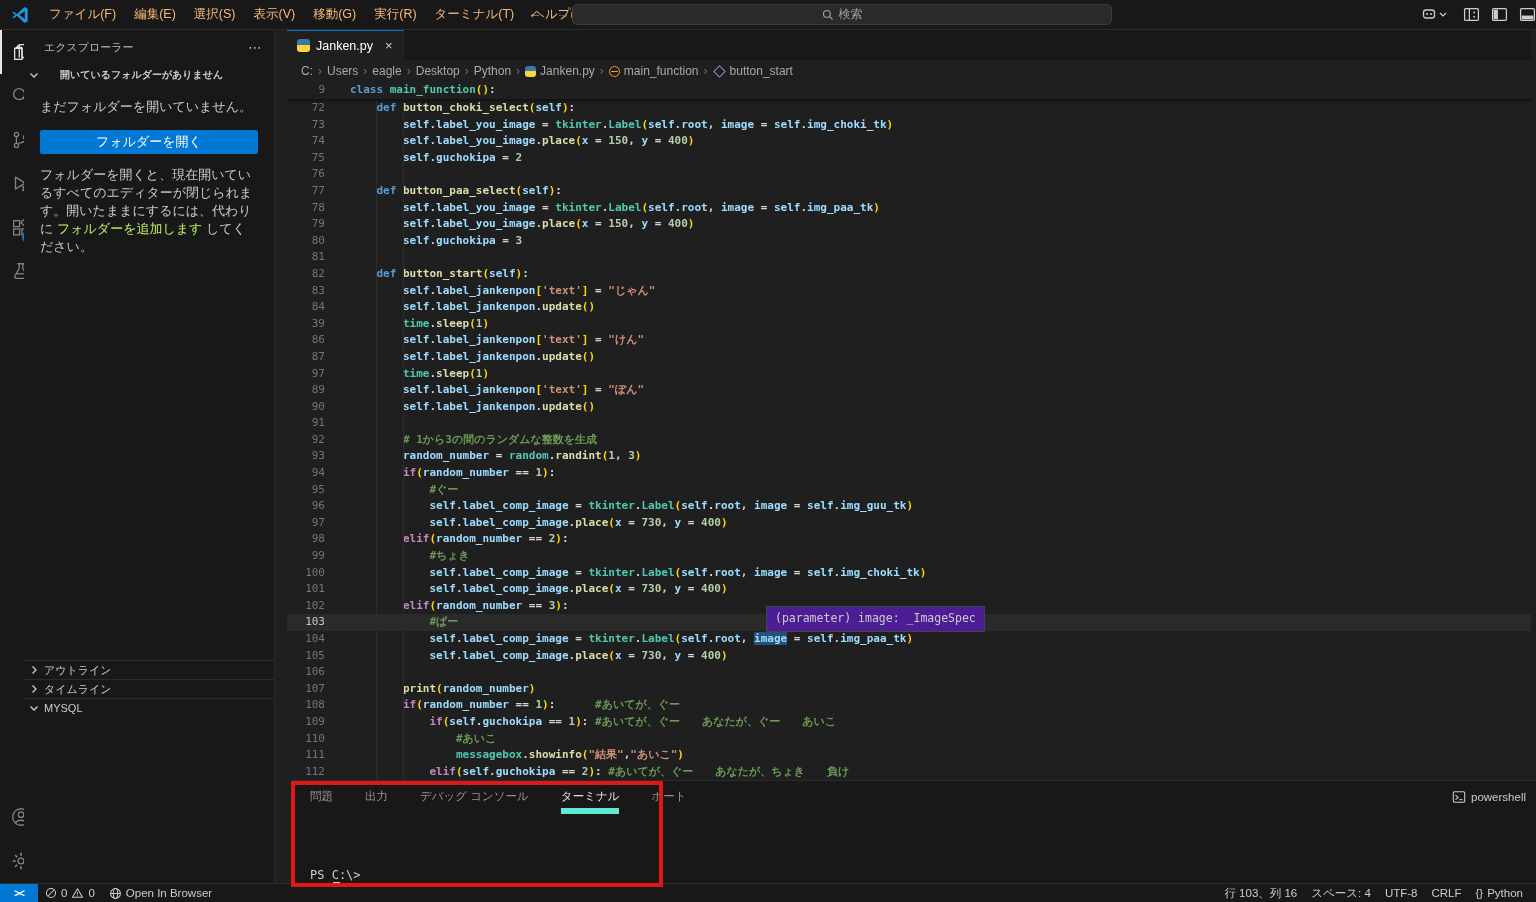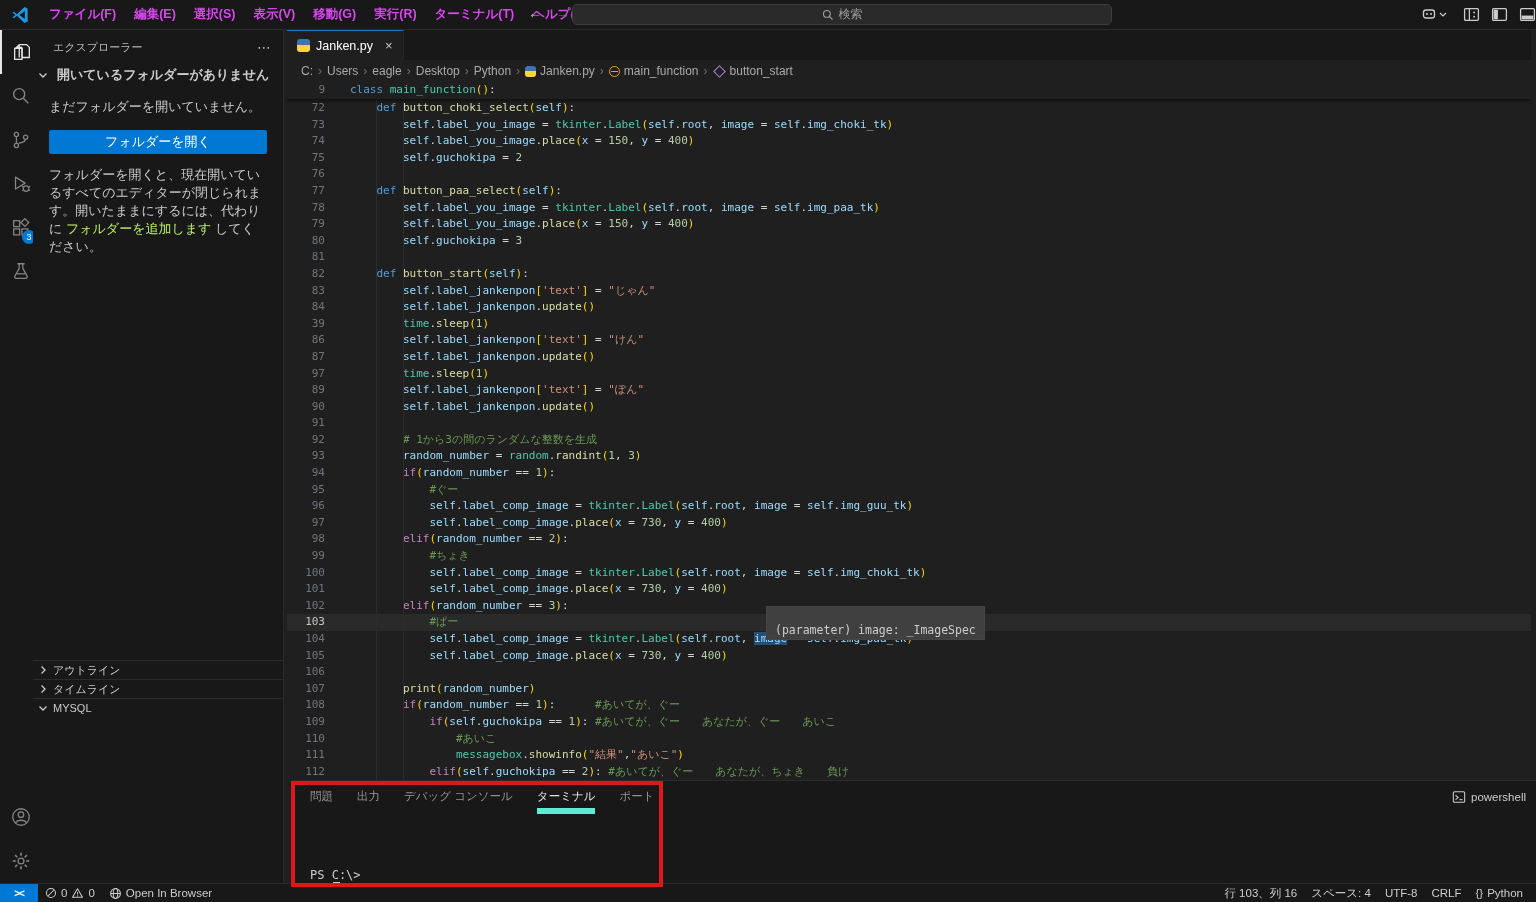--- a/index.html
+++ b/index.html
@@ -2,43 +2,43 @@
 <html><head>
 <meta charset="utf-8">
 <style>
   * { margin:0; padding:0; box-sizing:border-box; }
   html,body { width:1536px; height:902px; overflow:hidden; background:#1f1f1f;
               font-family:"Liberation Sans","DejaVu Sans",sans-serif; }
   
   #titlebar { position:absolute; left:0; top:0; width:1536px; height:30px; background:#181818;
               border-bottom:1px solid #2b2b2b; display:flex; align-items:center; }
   #vscode-logo { width:20px; height:20px; margin:0 10px 0 10px; }
-  .menu-item { color:#d946ef; font-size:12.5px; padding:4px 9px; border-radius:4px; cursor:default;font-weight:bold; }
+  .menu-item { color:#fdba74; font-size:12.5px; padding:4px 9px; border-radius:4px; cursor:default; }
   #nav-arrows { position:absolute; left:528px; top:5px; display:flex; gap:14px; color:#bbbbbb; font-size:14px; }
   #nav-fwd { color:#7a7a7a; }
   #search-box { position:absolute; left:572px; top:4px; width:540px; height:21px; background:#2a2a2a;
                 border:1px solid #3c3c3c; border-radius:5px; display:flex; align-items:center;
                 justify-content:center; gap:5px; color:#9d9d9d; font-size:12px; }
   #copilot { position:absolute; left:1421px; top:6px; display:flex; align-items:center; gap:2px; color:#cccccc; }
   #layout-icons { position:absolute; left:1463px; top:6px; display:flex; gap:11px; }
   
   #activitybar { position:absolute; left:0; top:30px; width:41px; height:853px; background:#181818;
                  border-right:1px solid #2b2b2b; }
   .ab-item { width:41px; height:44px; display:flex; align-items:center; justify-content:center; position:relative; }
   .ab-item.active { border-left:2px solid #e7e7e7; }
   .ab-badge { position:absolute; right:5px; bottom:6px; width:14px; height:14px; border-radius:50%;
               background:#0078d4; color:#fff; font-size:9px; display:flex; align-items:center; justify-content:center; }
   #ab-bottom { position:absolute; left:0; bottom:0; }
   
-  #sidebar { position:absolute; left:33px; top:30px; width:251px; height:853px; background:#181818;
+  #sidebar { position:absolute; left:24px; top:30px; width:251px; height:853px; background:#181818;
              border-right:1px solid #2b2b2b; color:#cccccc; }
   #sb-header { height:34px; display:flex; align-items:center; justify-content:space-between; padding:0 12px 0 20px;
                font-size:11px; color:#bbbbbb; }
-  #sb-section-head { height:22px; display:flex; align-items:center; gap:8px; padding-left:4px;
-                     font-size:13px; font-weight:bold; color:#cccccc; }
+  #sb-section-head { height:22px; display:flex; align-items:center; gap:20px; padding-left:4px;
+                     font-size:10px; font-weight:bold; color:#cccccc; }
   #sb-body { padding:12px 16px 0 16px; font-size:13px; line-height:18px; }
   #open-folder-btn { margin-top:14px; width:100%; height:24px; background:#0078d4; border:none; border-radius:2px;
                      color:#ffffff; font-size:13px; font-family:inherit; cursor:pointer; }
   #sb-hint { margin-top:12px; color:#cccccc; }
   #sb-hint a { color:#bef264; text-decoration:none; }
   .sb-section { position:absolute; left:0; width:251px; height:19px; border-top:1px solid #2b2b2b;
                 display:flex; align-items:center; gap:4px; padding-left:4px; font-size:11px; font-weight:normal; }
   
   #editor { position:absolute; left:287px; top:30px; width:1244px; height:750px; background:#1f1f1f; }
   #tabbar { height:30px; background:#181818; display:flex; }
@@ -57,32 +57,32 @@
   #code-area { position:relative; width:1244px; height:698px; font-family:"DejaVu Sans Mono",monospace;
                font-size:11px; line-height:16.6px; color:#d4d4d4; overflow:hidden; }
   #sticky { position:absolute; left:0; top:0; width:100%; height:17px; background:#1f1f1f; z-index:5;
             box-shadow:0 2px 3px rgba(0,0,0,0.45); display:flex; white-space:pre; }
   #code-lines { position:absolute; left:0; top:18px; width:100%; }
   .guide { position:absolute; top:0; bottom:0; width:1px; background:#2c2c2c; }
   .cl { height:16.6px; white-space:pre; display:flex; }
   .cl.cur { background:rgba(255,255,255,0.05); }
   .cl.cur .ln { color:#c6c6c6; }
   .ln { display:inline-block; width:38px; text-align:right; color:#6e7681; flex:none; }
-  .ct { margin-left:25px; }
+  .ct { margin-left:25px;font-weight:bold; }
   .tk-d{color:#d4d4d4}.tk-k{color:#569cd6}.tk-c{color:#c586c0}.tk-f{color:#dcdcaa}
   .tk-v{color:#9cdcfe}.tk-m{color:#4ec9b0}.tk-s{color:#ce9178}.tk-n{color:#b5cea8}
   .tk-cm{color:#6a9955}.tk-p{color:#ffd700}
   .tk-w{color:#9cdcfe;background:#264f78;}
-  #hover-tip { position:absolute; left:766px; top:606px; height:26px; padding:16px 8px; background:#404040;
+  #hover-tip { position:absolute; left:766px; top:606px; height:26px; padding:4px 8px; background:#4c1d95;
                border:1px solid #454545; color:#cccccc; font-family:"DejaVu Sans Mono",monospace;
                font-size:11.5px; z-index:30; white-space:pre; }
   
   #panel { position:absolute; left:292px; top:780px; width:1244px; height:103px; background:#181818;
            border-top:1px solid #2b2b2b; }
-  #panel-tabs { display:flex; gap:24px; padding:8px 0 0 18px; font-size:11.5px; }
+  #panel-tabs { display:flex; gap:32px; padding:8px 0 0 18px; font-size:11.5px; }
   .ptab { color:#969696; padding-bottom:4px; }
   .ptab.active { color:#e7e7e7; border-bottom:6px solid #5eead4;font-family:Liberation Serif, serif; }
   #shell-label { position:absolute; right:10px; top:9px; display:flex; align-items:center; gap:5px;
                  color:#cccccc; font-size:11.5px; }
   #term-line { position:absolute; left:18px; top:87px; font-family:"DejaVu Sans Mono",monospace;
                font-size:12px; color:#cccccc; display:flex; align-items:center;flex-direction:column; }
   #term-cursor { display:inline-block; width:7px; height:14px; background:#cccccc; margin-left:3px; }
   
   #statusbar { position:absolute; left:0; top:883px; width:1536px; height:19px; background:#181818;
                border-top:1px solid #2b2b2b; display:flex; align-items:center; color:#cccccc; font-size:11.5px; }

